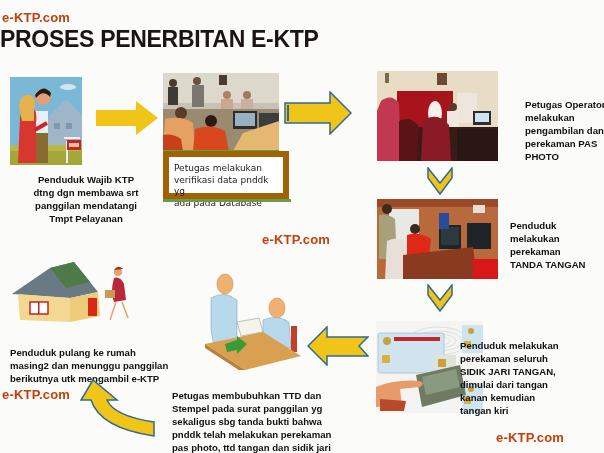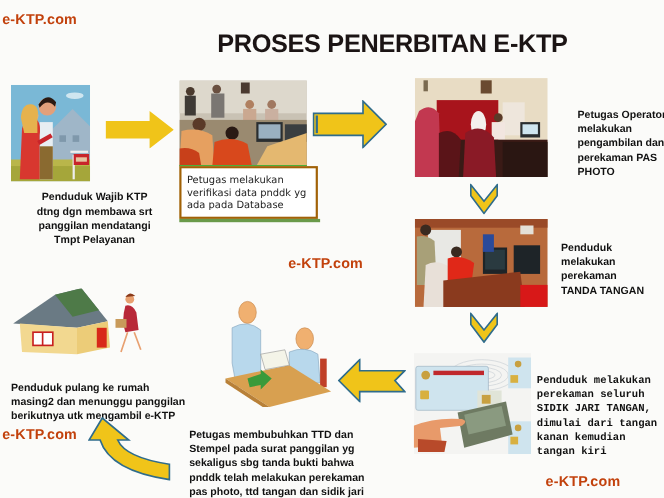--- a/index.html
+++ b/index.html
@@ -7,34 +7,34 @@
     width: 604px; height: 453px; position: relative; overflow: hidden;
     background: #fbfbf9;
     font-family: "Liberation Sans", sans-serif;
   }
   .abs { position: absolute; }
   .watermark {
     position: absolute; color: #c2410c; font-size: 13px; font-weight: bold;
     font-family: "Liberation Sans", sans-serif; letter-spacing: 0.2px;
   }
   .title {
-    position: absolute; left: 0; width: 516px; top: 26px; text-align: right;
+    position: absolute; left: 0; width: 516px; top: 26px; text-align: left;
     font-size: 23px; font-weight: bold; color: #1b1414;
     font-family: "Liberation Sans", sans-serif; letter-spacing: -0.3px;
   }
   .caption {
     position: absolute; font-size: 9.6px; font-weight: bold; color: #111;
     line-height: 13px; white-space: pre-line;
     font-family: "Liberation Sans", sans-serif;
   }
   .photo { position: absolute; overflow: hidden; }
   .photo svg { display: block; }
   .boxcap {
     position: absolute; left: 163px; top: 151px; width: 126px; height: 48px;
-    background: #fff; border: 2px solid #a16207; box-sizing: border-box;
+    background: #fff; border: 6px solid #a16207; box-sizing: border-box;
     padding: 6px 5px; font-size: 9px; line-height: 11.5px; color: #222;
     font-family: "DejaVu Sans", sans-serif; white-space: pre-line;
   }
   .greenbar { position: absolute; background: #4caf3a; }
 </style>
 </head>
 <body>
 
 <div class="watermark" style="left:2px; top:10px;">e-KTP.com</div>
 <div class="watermark" style="left:262px; top:232px;">e-KTP.com</div>
@@ -188,21 +188,21 @@
     <circle cx="95" cy="68" r="3" fill="#c8a040"></circle>
     <rect x="88" y="76" width="7" height="7" fill="#d8b040"></rect>
     <rect x="58" y="34" width="22" height="22" fill="#e0e4d8"></rect>
     <rect x="62" y="38" width="8" height="8" fill="#c8a040"></rect>
     <polygon points="40,54 84,44 90,74 46,86" fill="#6e7a62"></polygon>
     <polygon points="46,56 80,48 84,66 50,74" fill="#8a9a80"></polygon>
     <path d="M0,66 Q20,58 44,60 Q50,62 44,66 L24,68 L26,84 L0,86Z" fill="#e89a6a"></path>
     <path d="M4,78 L30,80 L28,90 L4,90Z" fill="#b84a2a"></path>
   </svg>
 </div>
-<div class="caption" style="left:488px; top:339px; width:117px;font-family:Liberation Mono, monospace;">Penduduk  melakukan
+<div class="caption" style="left:460px; top:339px; width:117px;">Penduduk  melakukan
 perekaman seluruh
 SIDIK JARI TANGAN,
 dimulai dari tangan
 kanan kemudian
 tangan kiri</div>
 
 <svg class="abs" style="left:307px; top:326px;" width="62" height="40" viewBox="0 0 62 40">
   <polygon points="1,20 20,1 20,11 61,11 52,20 61,30 20,30 20,39" fill="#f0c419" stroke="#2f6c8c" stroke-width="1.5"></polygon>
 </svg>
 

